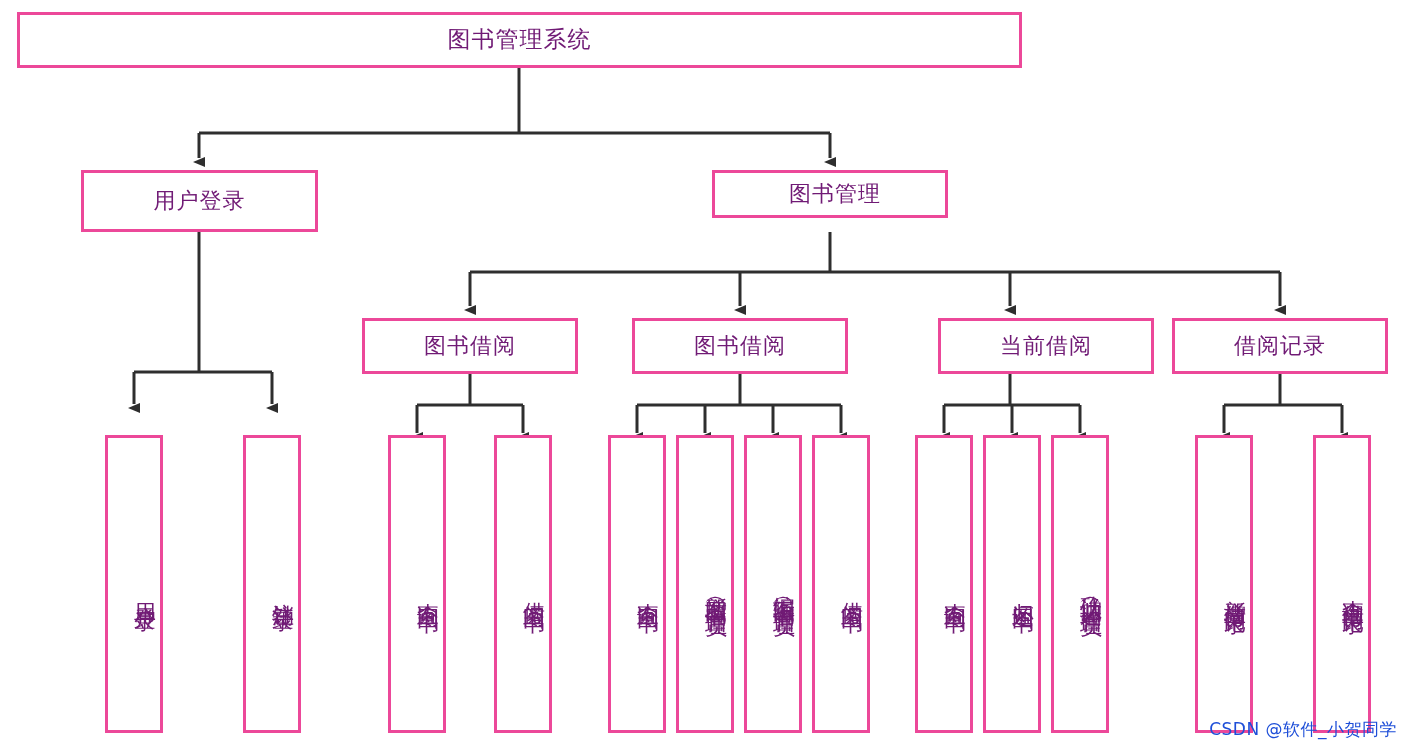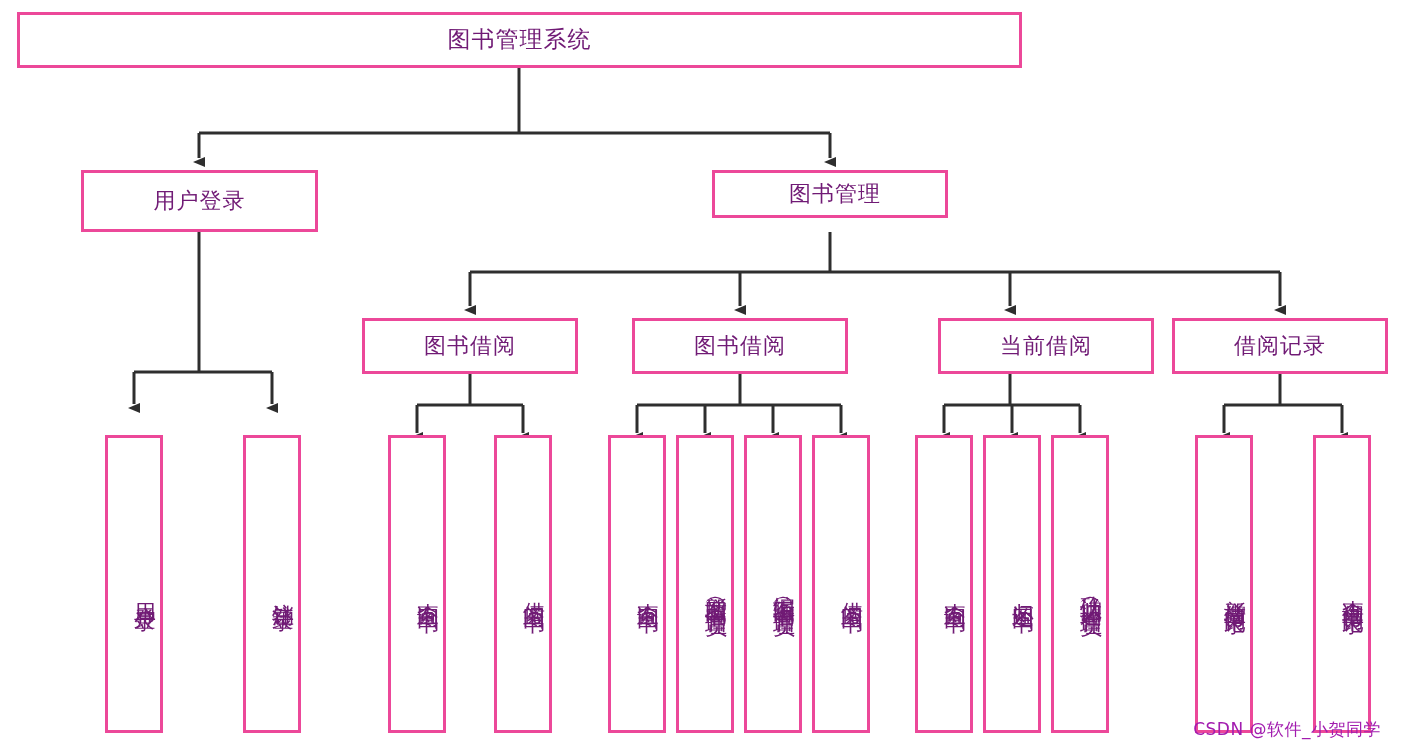--- a/index.html
+++ b/index.html
@@ -52,24 +52,24 @@
   svg.wires {
     position: absolute;
     left: 0;
     top: 0;
     width: 1405px;
     height: 747px;
     pointer-events: none;
   }
   .watermark {
     position: absolute;
-    right: 24px;
+    right: 8px;
     bottom: 6px;
     font-size: 17px;
-    color: #a21caf;
+    color: #1d4ed8;
     letter-spacing: 0.5px;
     white-space: nowrap;
   }
 </style>
 </head>
 <body>
 
 <div id="canvas">
 
   <svg class="wires" viewBox="0 0 1405 747">

